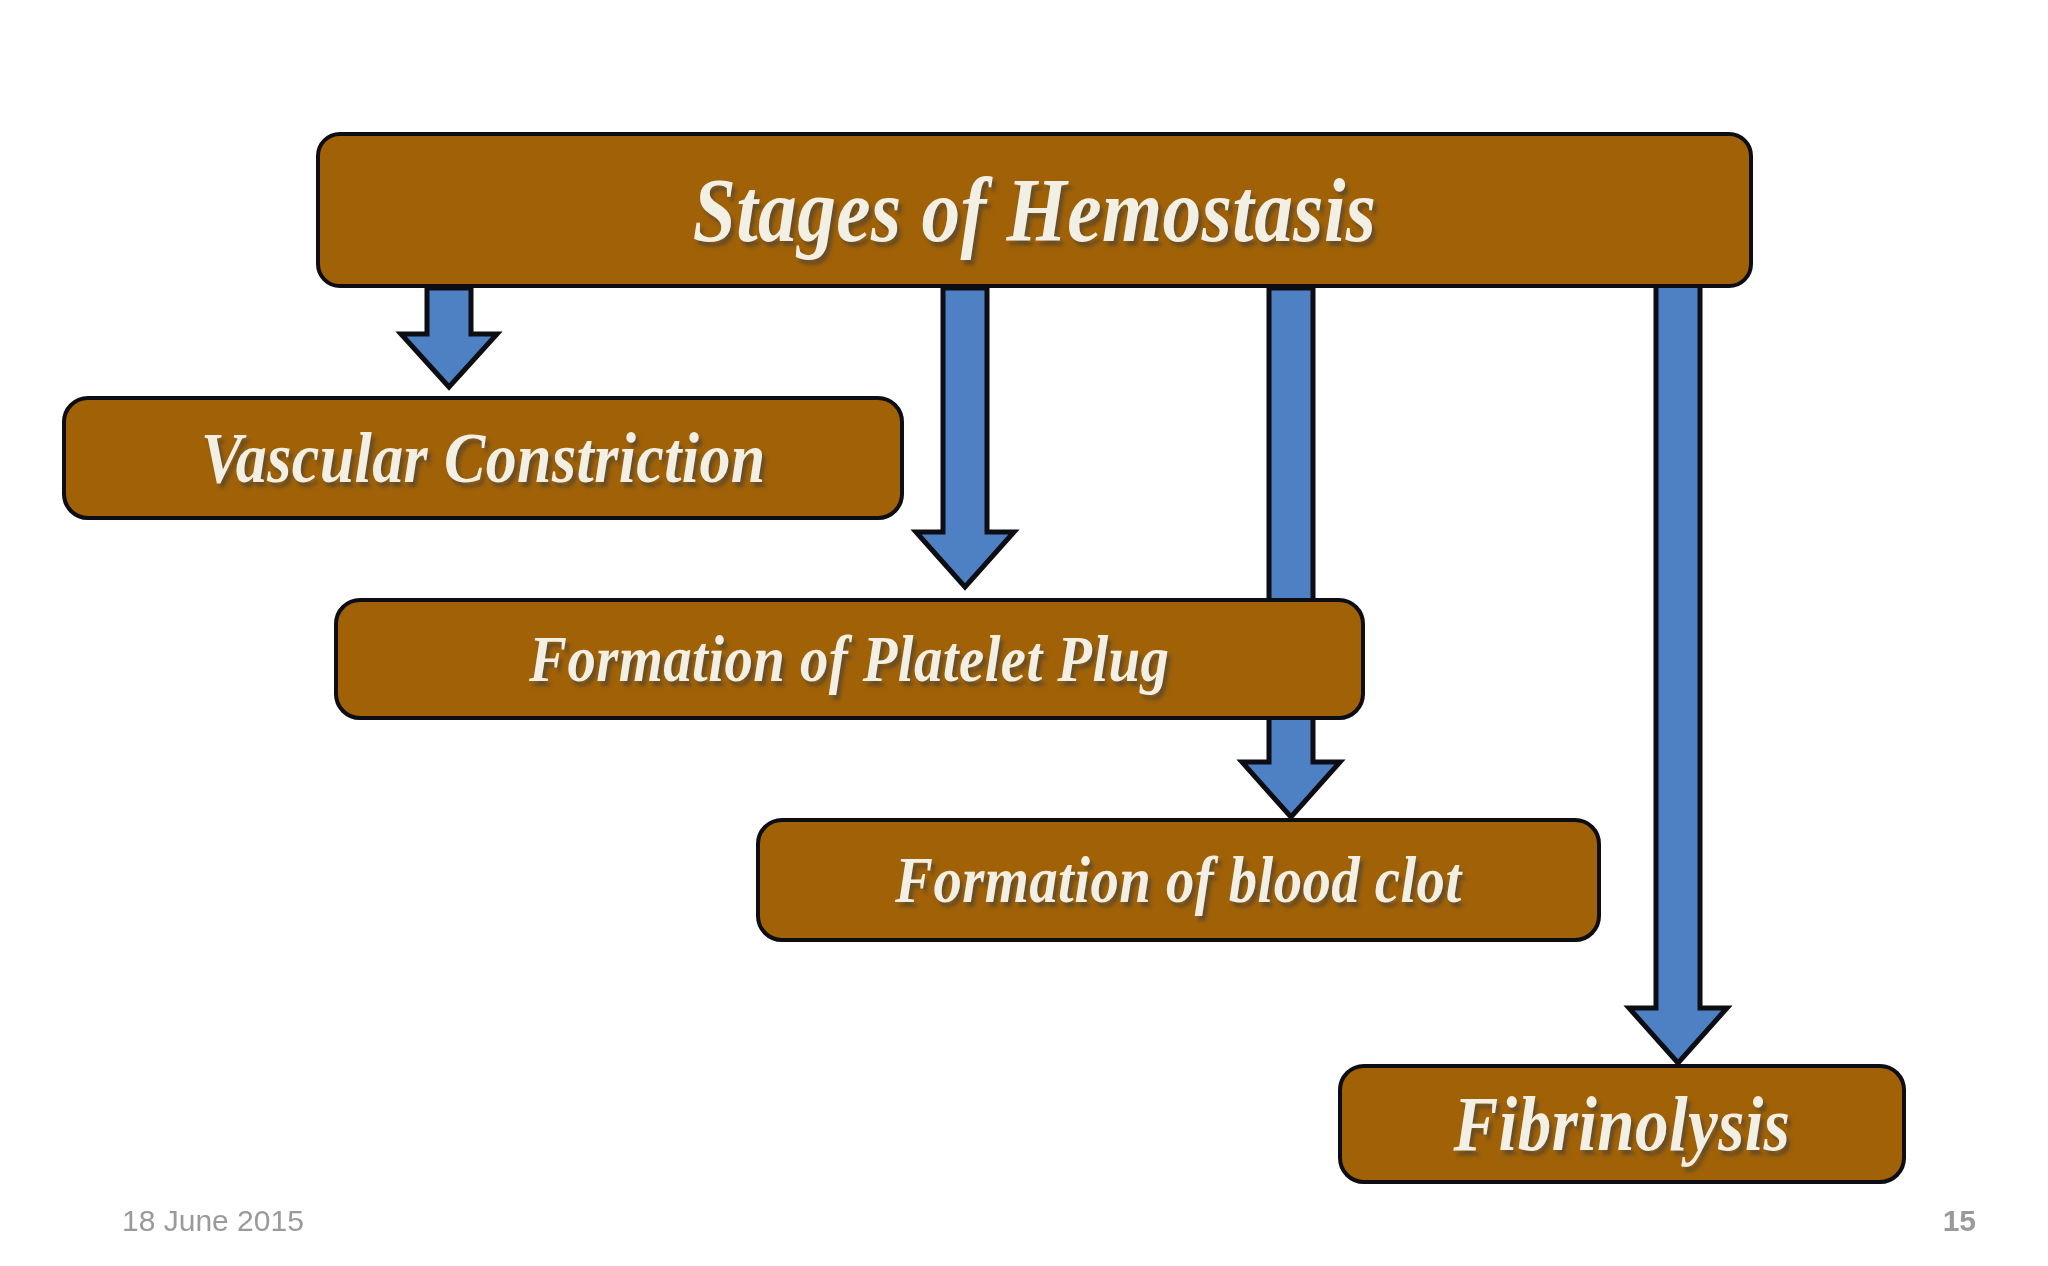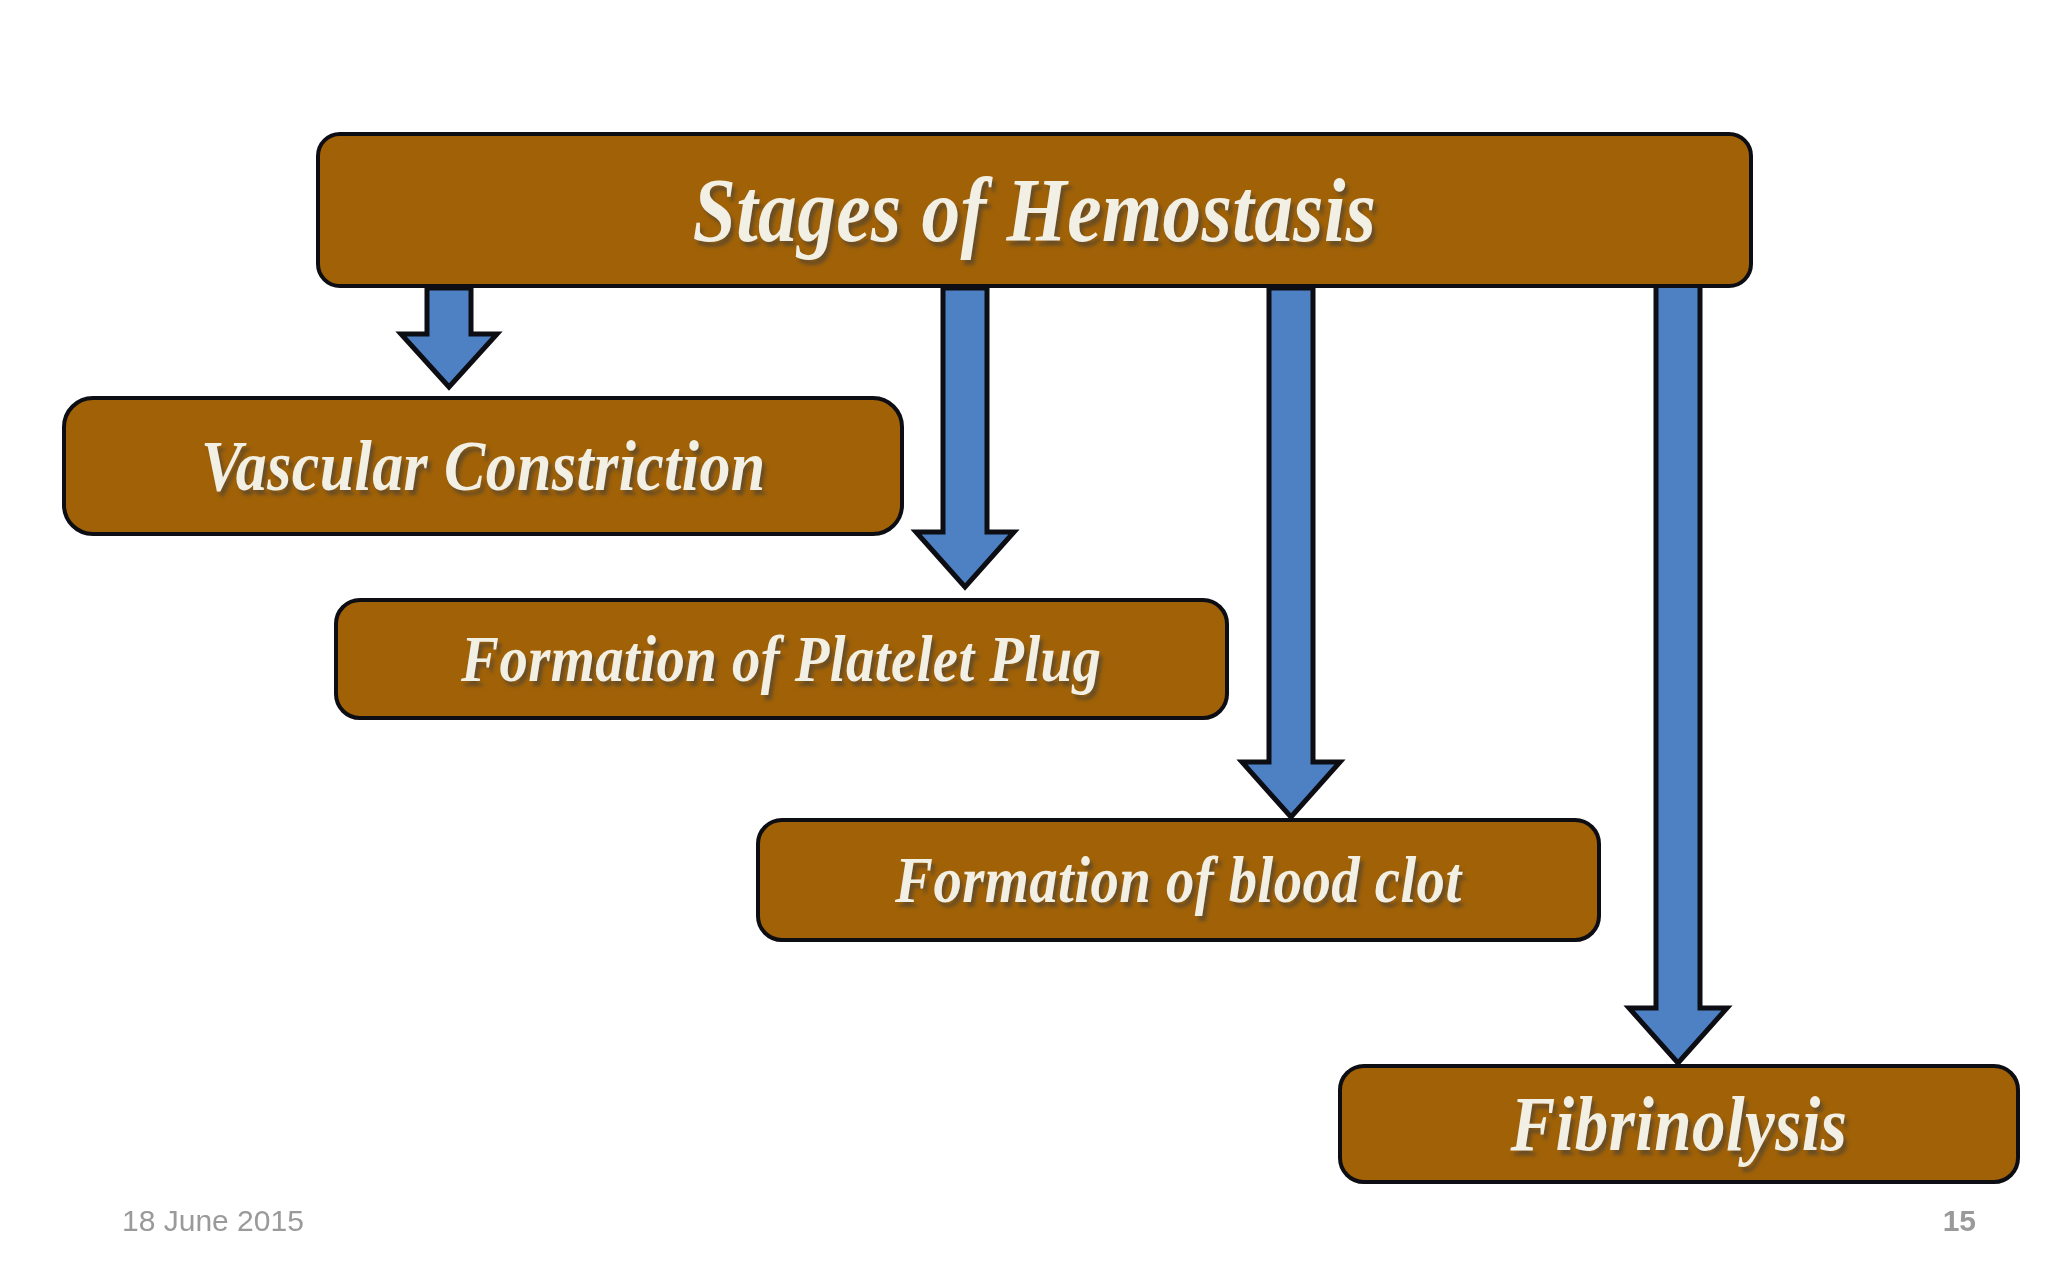--- a/index.html
+++ b/index.html
@@ -40,30 +40,30 @@
     white-space: nowrap;
     letter-spacing: 0.5px;
     text-shadow: 4px 5px 4px rgba(60,60,60,0.55);
     transform: scaleX(0.86);
     transform-origin: center center;
   }
 
   #node-title        { left: 276px; top: 132px;  width: 1437px; height: 156px; border-radius: 24px; }
   #node-title .node-label  { font-size: 90px; }
 
-  #node-vascular     { left: 22px;  top: 396px;  width: 842px;  height: 140px; border-radius: 31px; }
+  #node-vascular     { left: 22px;  top: 396px;  width: 842px;  height: 124px; }
   #node-vascular .node-label { font-size: 72px; }
 
-  #node-platelet     { left: 294px; top: 598px;  width: 895px;  height: 122px; }
+  #node-platelet     { left: 294px; top: 598px;  width: 1031px;  height: 122px; }
   #node-platelet .node-label { font-size: 66px; }
 
   #node-clot         { left: 716px; top: 818px;  width: 845px;  height: 124px; }
   #node-clot .node-label { font-size: 66px; }
 
-  #node-fibrinolysis { left: 1298px; top: 1064px; width: 682px; height: 120px; }
+  #node-fibrinolysis { left: 1298px; top: 1064px; width: 568px; height: 120px; }
   #node-fibrinolysis .node-label { font-size: 78px; }
 
   
   .arrow {
     position: absolute;
     z-index: 2;
     overflow: visible;
   }
   .arrow polygon {
     fill: #4e81c4;

